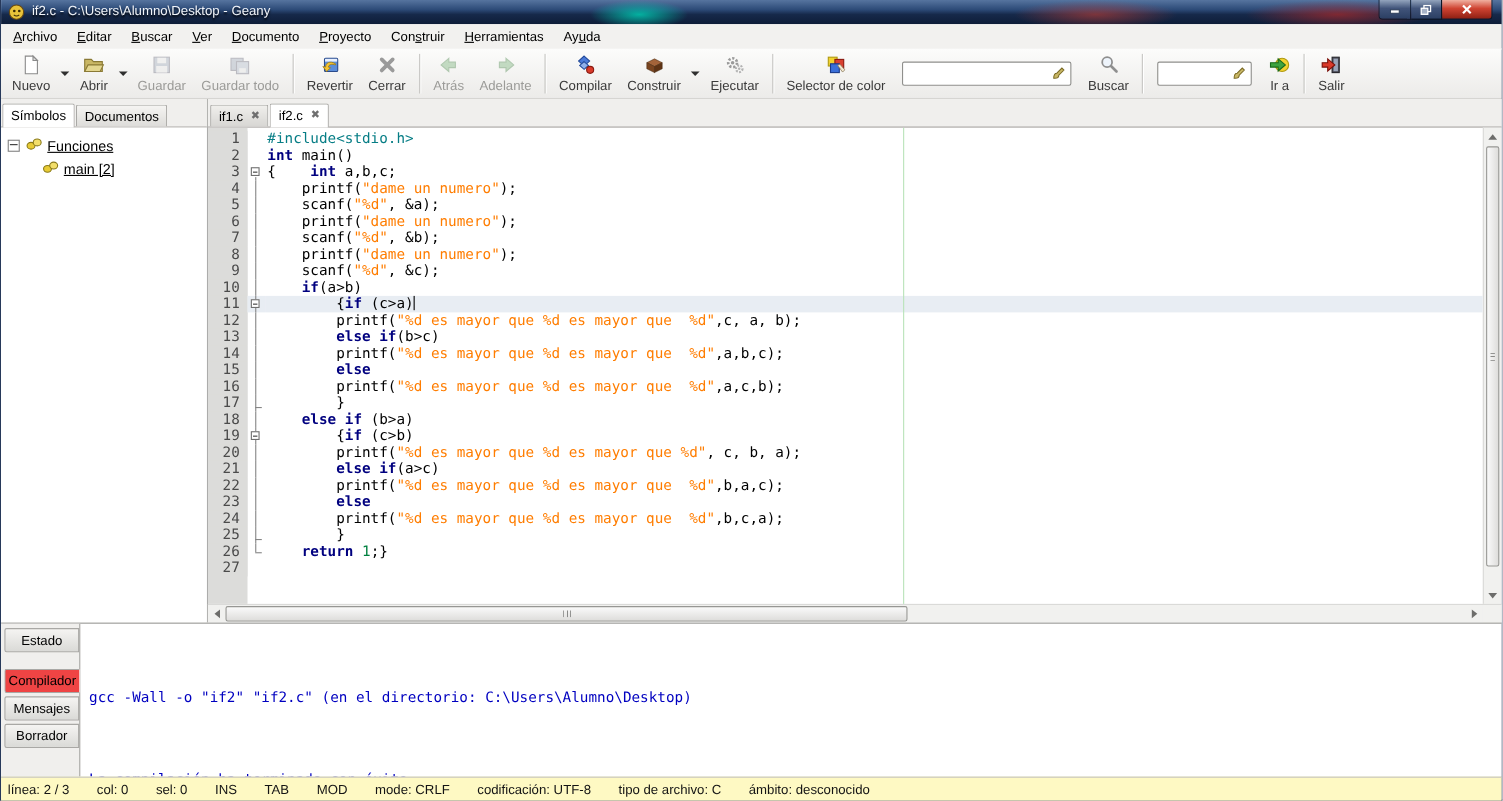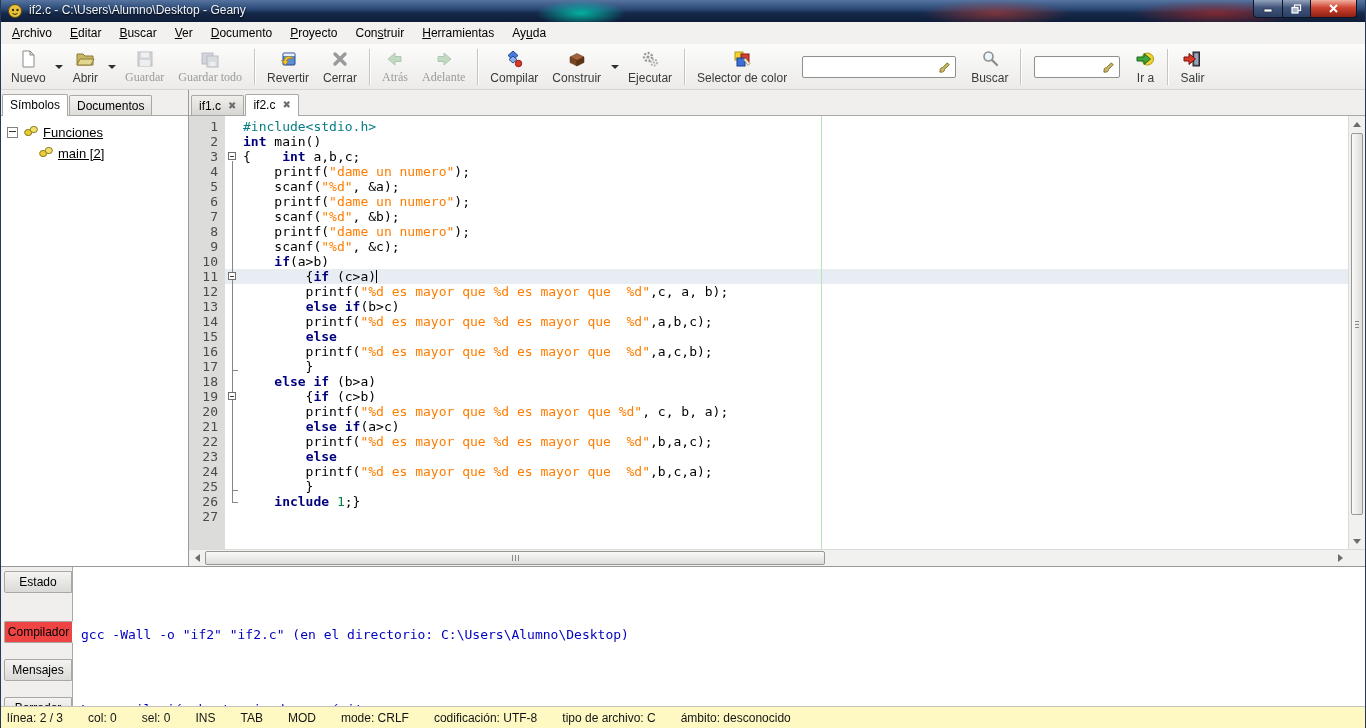--- a/index.html
+++ b/index.html
@@ -23,21 +23,21 @@
 
   
   .menubar{position:absolute;left:0;top:22px;right:0;height:22px;background:#f2f1ef;border-bottom:1px solid #e3e2e0;display:flex;align-items:center;padding-left:2px;font-size:12px;color:#000;}
   .menu-item{padding:18px 9px;white-space:nowrap;}
   .menu-item u{text-decoration:underline;}
 
   
   .toolbar{position:absolute;left:0;top:44px;right:0;height:46px;background:linear-gradient(#fcfcfb,#ecebe9);border-bottom:1px solid #d6d5d2;display:flex;align-items:center;padding:0 3px;box-sizing:border-box;}
   .tbtn{display:flex;flex-direction:column;align-items:center;justify-content:center;height:42px;padding:1px 7px;font-size:12px;color:#3a3a3a;white-space:nowrap;}
   .tbtn .ticon{height:21px;display:flex;align-items:center;justify-content:center;margin-bottom:1px;}
-  .tbtn.disabled{color:#9b9b98;font-family:Liberation Serif, serif;}
+  .tbtn.disabled{color:#9b9b98;}
   .tdrop{width:13px;height:42px;display:flex;align-items:center;justify-content:center;}
   .caret-down{width:0;height:0;border-left:4px solid transparent;border-right:4px solid transparent;border-top:4px solid #2f2f2f;}
   .tsep{width:1px;height:36px;background:#c6c5c2;box-shadow:1px 0 0 #fff;margin:0 5px;flex:none;}
   .tentry-wrap{position:relative;margin:0 8px;}
   .tentry{width:128px;height:20px;border:1px solid #8f8f8c;border-radius:2px;background:#fff;font:12px "Liberation Sans",sans-serif;padding:0 20px 0 4px;outline:none;box-sizing:content-box;}
   .tentry.small{width:60px;}
   .entry-icon{position:absolute;right:4px;top:4px;}
 
   
   .main{position:absolute;left:0;top:90px;right:0;height:476px;display:flex;}
@@ -96,21 +96,21 @@
   .vthumb{position:absolute;left:0;right:0;top:1px;bottom:18px;background:linear-gradient(90deg,#fafafa,#dedddb);border:1px solid #979794;border-radius:2px;}
   .grip-v{position:absolute;left:3px;right:3px;top:50%;height:7px;margin-top:-3px;background:repeating-linear-gradient(#8a8a88 0 1px,transparent 1px 3px);}
   .hscroll-row{height:16px;flex:none;display:flex;background:#f1f1ef;border-top:1px solid #dadad8;box-sizing:content-box;}
   .htrack{flex:1;position:relative;margin:1px 0;}
   .hthumb{position:absolute;top:0;bottom:0;left:0;width:55%;background:linear-gradient(#fafafa,#dedddb);border:1px solid #979794;border-radius:2px;box-sizing:border-box;}
   .grip-h{position:absolute;top:3px;bottom:3px;left:50%;width:7px;margin-left:-3px;background:repeating-linear-gradient(90deg,#8a8a88 0 1px,transparent 1px 3px);}
   .sb-corner{width:17px;flex:none;background:#f1f1ef;}
 
   
   .bottom{position:absolute;left:0;top:566px;right:0;height:140px;border-top:1px solid #989895;background:#fff;display:flex;box-sizing:border-box;}
-  .btabs{width:72px;flex:none;background:#f0efed;border-right:1px solid #a9a8a5;padding-top:4px;display:flex;flex-direction:column;gap:16px;box-sizing:border-box;}
+  .btabs{width:72px;flex:none;background:#f0efed;border-right:1px solid #a9a8a5;padding-top:4px;display:flex;flex-direction:column;gap:3px;box-sizing:border-box;}
   .btab{margin-left:3px;font-size:12px;text-align:center;padding:3px 2px;border:1px solid #a9a8a5;border-radius:2px 0 0 2px;background:linear-gradient(#f5f4f2,#dadad7);color:#000;}
   .btab.active{background:#ef4444;border-right:1px solid #fff;margin-right:-1px;position:relative;margin-top:12px;}
   .bcontent{flex:1;font:13px "DejaVu Sans Mono",monospace;color:var(--comp,#0000c0);padding:5px 0 0 8px;line-height:25px;white-space:pre;overflow:hidden;}
 
   
   .statusbar{position:absolute;left:0;top:706px;right:0;height:21px;background:#fef9c3;border-top:1px solid #c3c2bf;display:flex;align-items:center;padding-left:6px;font-size:12px;color:#141414;gap:25px;white-space:nowrap;}
 </style>
 </head>
 <body>
 
@@ -494,21 +494,21 @@
                 <span class="code"><span class="tk-pl">        printf(</span><span class="tk-str">"%d es mayor que %d es mayor que  %d"</span><span class="tk-pl">,b,c,a);</span></span>
               </div>
               <div class="cl">
                 <span class="ln">25</span>
                 <span class="fold f-tick"></span>
                 <span class="code"><span class="tk-pl">        }</span></span>
               </div>
               <div class="cl">
                 <span class="ln">26</span>
                 <span class="fold f-end"></span>
-                <span class="code"><span class="tk-pl">    </span><span class="tk-kw">include</span><span class="tk-pl"> </span><span class="tk-num">1</span><span class="tk-pl">;}</span></span>
+                <span class="code"><span class="tk-pl">    </span><span class="tk-kw">return</span><span class="tk-pl"> </span><span class="tk-num">1</span><span class="tk-pl">;}</span></span>
               </div>
               <div class="cl">
                 <span class="ln">27</span>
                 <span class="fold"></span>
                 <span class="code"></span>
               </div>
             </div>
           <div class="longline-marker"></div>
         </div>
         <div class="vscroll">

